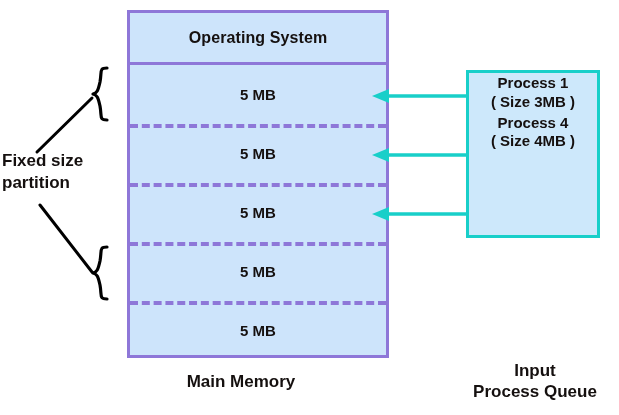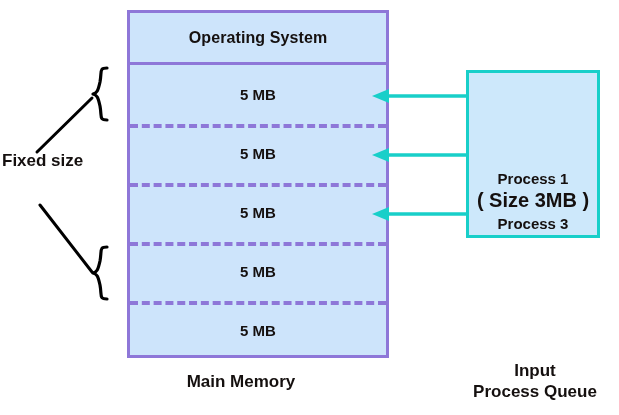--- a/index.html
+++ b/index.html
@@ -96,36 +96,36 @@
     left: 466px;
     top: 70px;
     width: 134px;
     height: 168px;
     box-sizing: border-box;
     background: #cde8fb;
     border: 3px solid #18cfc9;
     display: flex;
     flex-direction: column;
     align-items: center;
-    justify-content: flex-end;
+    justify-content: flex-start;
   }
   .queue-item {
     text-align: center;
     padding: 1px 0;
   }
   .queue-item .pname {
     display: block;
     font-size: 15px;
     font-weight: 700;
     line-height: 1.25;
     color: #15100f;
   }
   .queue-item .psize {
     display: block;
-    font-size: 20px;
+    font-size: 15px;
     font-weight: 700;
     line-height: 1.25;
     color: #15100f;
   }
 
   
   .caption {
     position: absolute;
     text-align: center;
     font-size: 17px;
@@ -181,29 +181,31 @@
     </div>
 
     <div class="dash-sep" style="top:111px;"></div>
     <div class="dash-sep" style="top:170px;"></div>
     <div class="dash-sep" style="top:229px;"></div>
     <div class="dash-sep" style="top:288px;"></div>
   </div>
 
   <div class="fixed-label">
     <span>Fixed size</span><br>
+    <span>partition</span>
   </div>
 
   <div class="queue-box">
     <div class="queue-item">
       <span class="pname">Process 1</span>
       <span class="psize">( Size 3MB )</span>
     </div>
     <div class="queue-item">
-      <span class="pname">Process 3</span>
+      <span class="pname">Process 4</span>
+      <span class="psize">( Size 4MB )</span>
     </div>
   </div>
 
   <div class="caption caption-queue">
     <span>Input</span><br>
     <span>Process Queue</span>
   </div>
   <div class="caption caption-memory">
     <span>Main Memory</span>
   </div>

